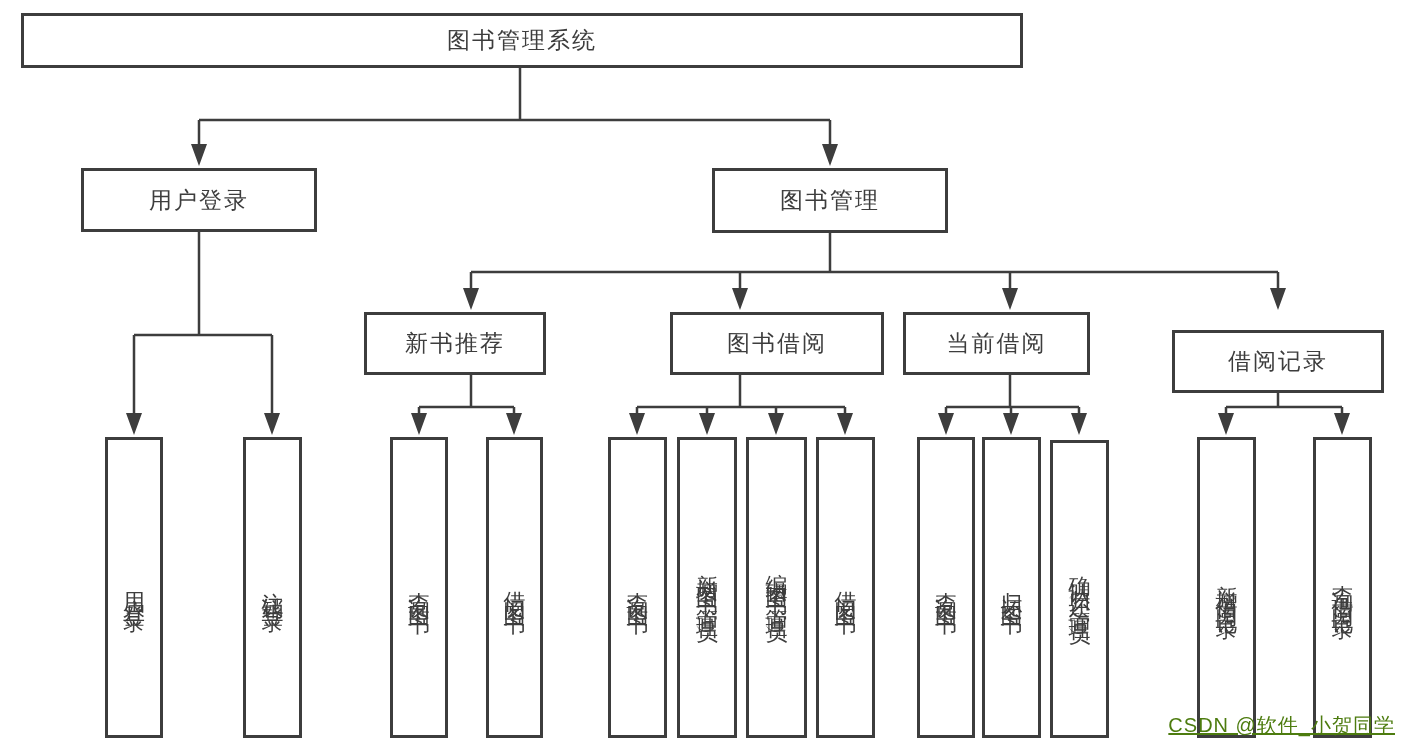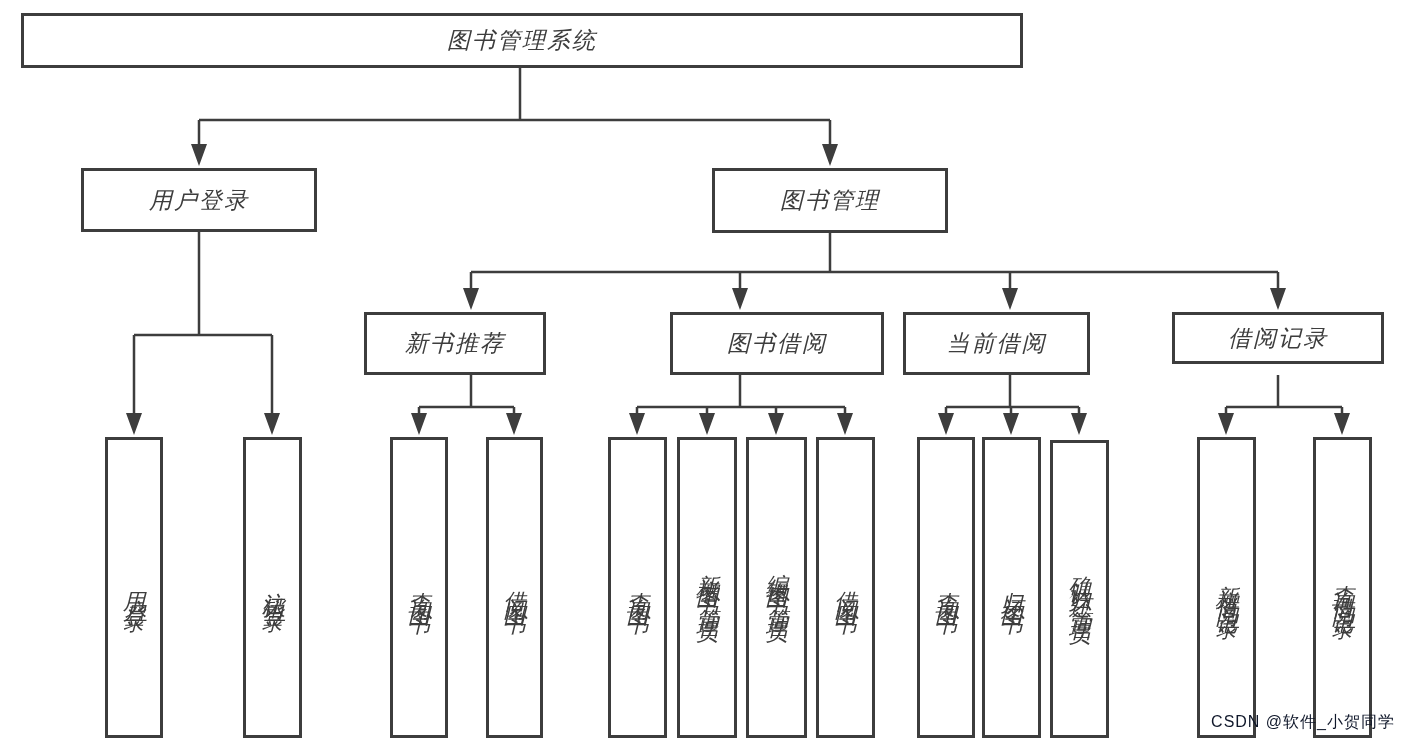--- a/index.html
+++ b/index.html
@@ -14,44 +14,44 @@
     position:absolute; left:0; top:0; width:1405px; height:747px;
     z-index:1;
   }
   .node {
     position:absolute;
     box-sizing:border-box;
     background:#ffffff;
     border:3px solid #3d3d3d;
     display:flex; align-items:center; justify-content:center;
     z-index:2;
-    font-style:italic;
   }
   .lbl {
     font-size:23px;
     color:#3d3d3d;
     letter-spacing:2px;
     white-space:nowrap;
   }
   .vlbl {
     writing-mode:vertical-rl;
     text-orientation:mixed;
     font-size:22px;
     line-height:1;
     letter-spacing:7px;
     color:#3d3d3d;
   }
   #watermark {
     position:absolute;
     right:10px; top:712px;
-    font-size:16px;
+    font-size:20px;
     letter-spacing:1px;
-    color:#0f172a;
+    color:#4d7c0f;
     z-index:3;
     white-space:nowrap;
+    text-decoration:underline;
   }
 </style>
 </head>
 <body>
 
 <div id="canvas">
 
   <svg id="connectors" viewBox="0 0 1405 747" xmlns="http://www.w3.org/2000/svg">
 
     <path fill="none" stroke="#3d3d3d" stroke-width="2.5" d="M520 68 V120  M199 120 H830  M199 120 V150  M830 120 V150
@@ -87,21 +87,21 @@
 
   <div class="node" style="left:364px;top:312px;width:182px;height:63px">
     <span class="lbl">新书推荐</span>
   </div>
   <div class="node" style="left:670px;top:312px;width:214px;height:63px">
     <span class="lbl">图书借阅</span>
   </div>
   <div class="node" style="left:903px;top:312px;width:187px;height:63px">
     <span class="lbl">当前借阅</span>
   </div>
-  <div class="node" style="left:1172px;top:312px;width:212px;height:52px">
+  <div class="node" style="left:1172px;top:330px;width:212px;height:63px">
     <span class="lbl">借阅记录</span>
   </div>
 
   <div class="node" style="left:105px;top:437px;width:58px;height:301px">
     <span class="vlbl">用户登录</span>
   </div>
   <div class="node" style="left:243px;top:437px;width:59px;height:301px">
     <span class="vlbl">注销登录</span>
   </div>
 

